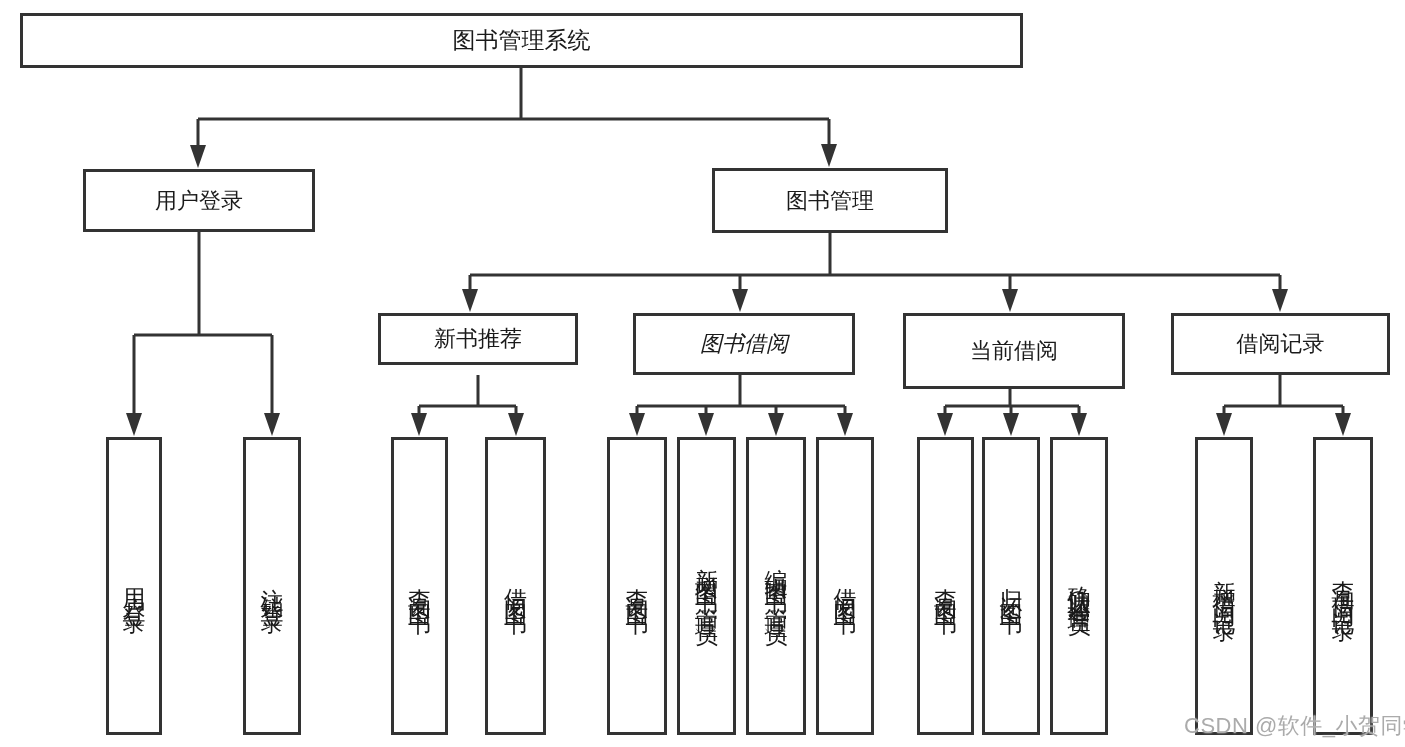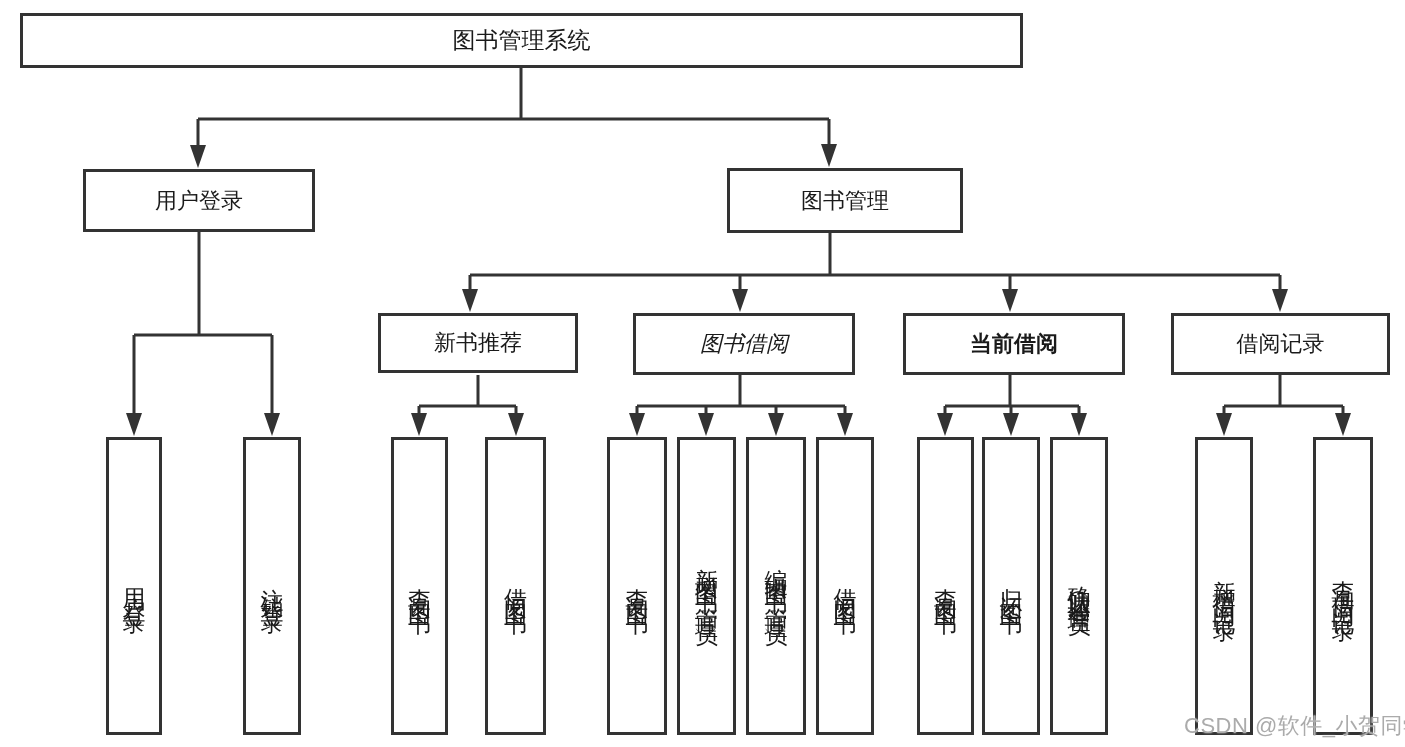--- a/index.html
+++ b/index.html
@@ -98,25 +98,25 @@
       <polygon points="1011,436 1003,413 1019,413"></polygon>
       <polygon points="1079,436 1071,413 1087,413"></polygon>
       <polygon points="1224,436 1216,413 1232,413"></polygon>
       <polygon points="1343,436 1335,413 1351,413"></polygon>
     </g>
   </svg>
 
   <div class="node title" style="left:20px; top:13px; width:1003px; height:55px;">图书管理系统</div>
 
   <div class="node" style="left:83px; top:169px; width:232px; height:63px;">用户登录</div>
-  <div class="node" style="left:712px; top:168px; width:236px; height:65px;margin-left:15px;">图书管理</div>
+  <div class="node" style="left:712px; top:168px; width:236px; height:65px;">图书管理</div>
 
-  <div class="node" style="left:378px; top:313px; width:200px; height:60px;">新书推荐</div>
+  <div class="node" style="left:378px; top:313px; width:200px; height:52px;">新书推荐</div>
   <div class="node" style="left:633px; top:313px; width:222px; height:62px;font-style:italic;">图书借阅</div>
-  <div class="node" style="left:903px; top:313px; width:222px; height:62px;font-weight:bold;">当前借阅</div>
+  <div class="node" style="left:903px; top:313px; width:222px; height:76px;">当前借阅</div>
   <div class="node" style="left:1171px; top:313px; width:219px; height:62px;">借阅记录</div>
 
   <div class="node vnode" style="left:106px; top:437px; width:56px; height:298px;">
     <span class="vtext">用户登录</span>
   </div>
   <div class="node vnode" style="left:243px; top:437px; width:58px; height:298px;">
     <span class="vtext">注销登录</span>
   </div>
 
   <div class="node vnode" style="left:391px; top:437px; width:57px; height:298px;">

